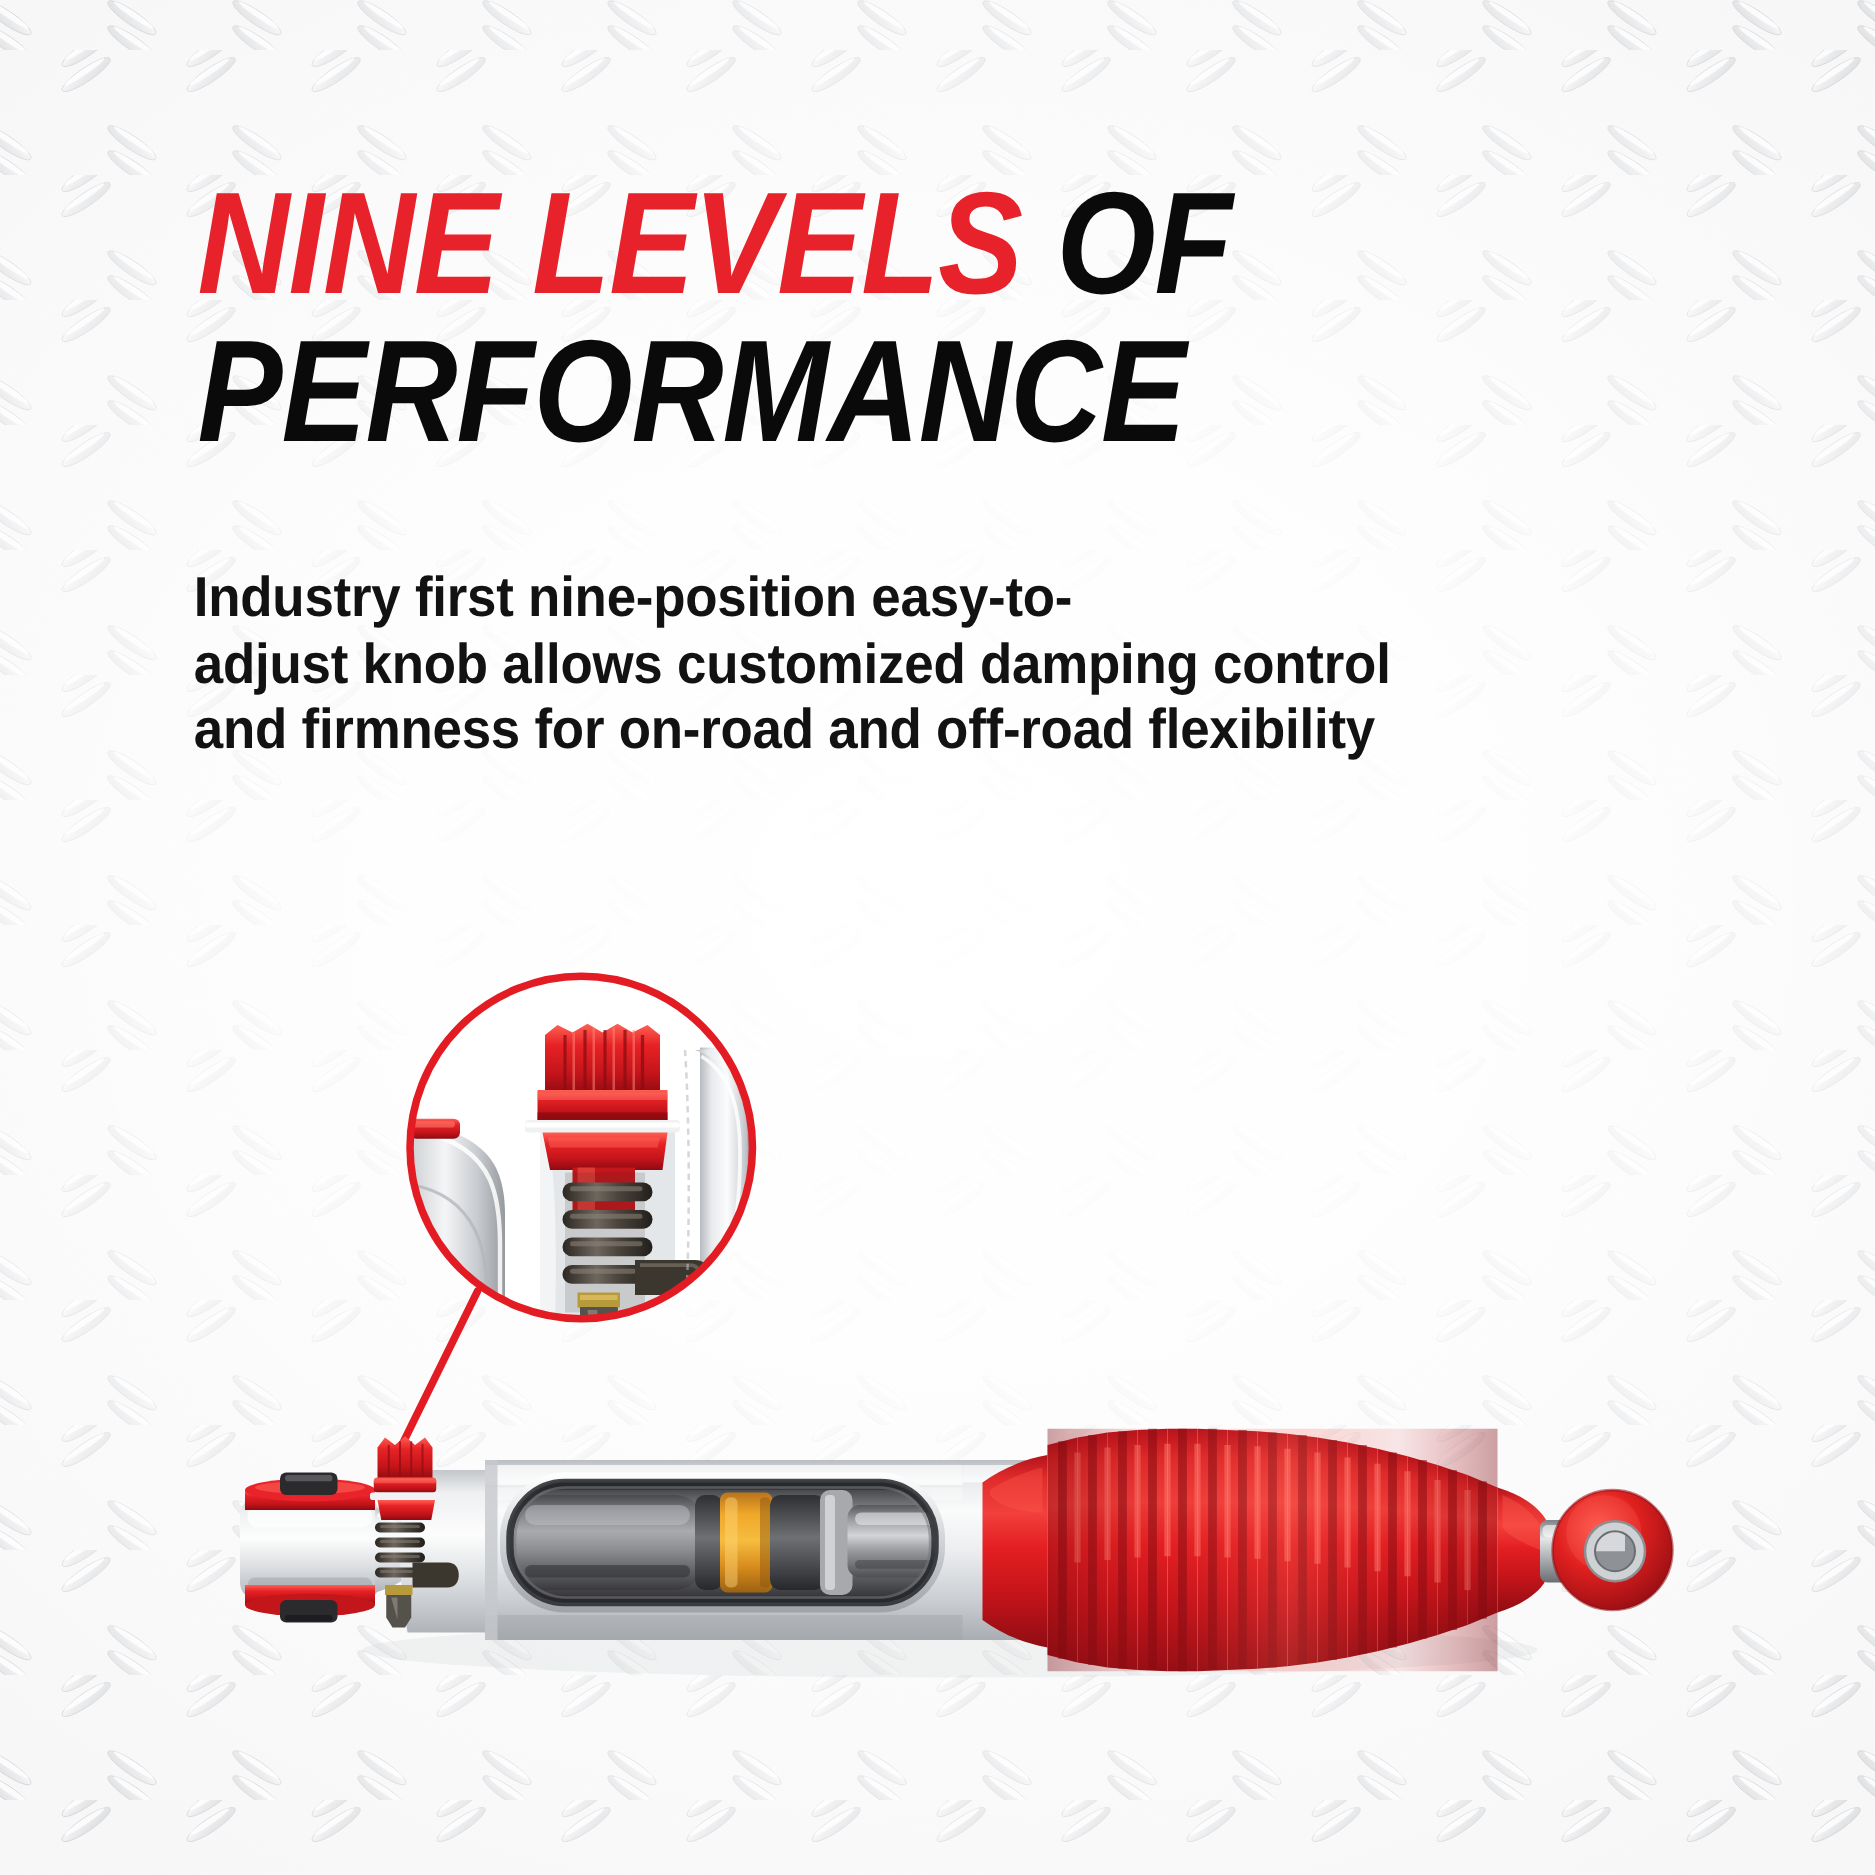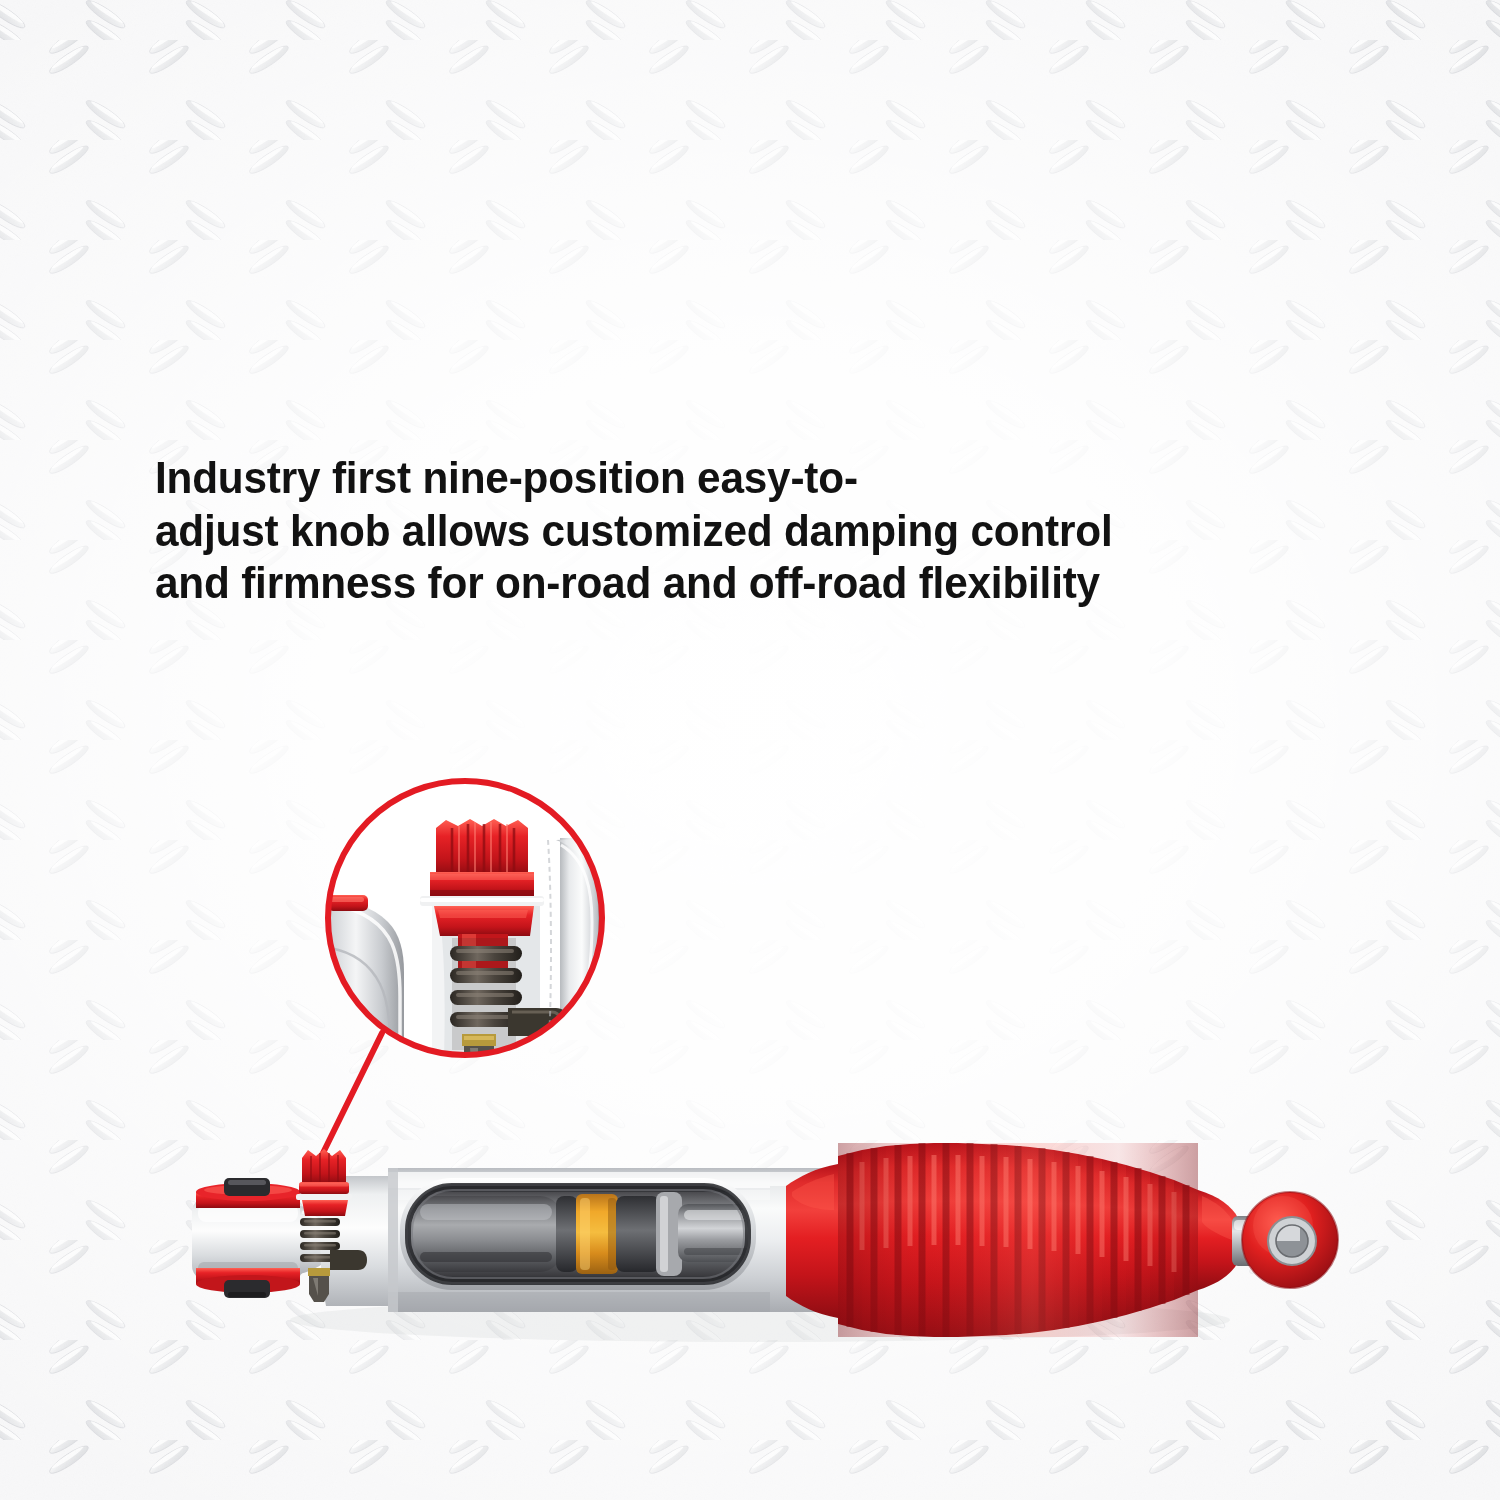--- a/index.html
+++ b/index.html
@@ -151,20 +151,24 @@
             <feFuncA type="table" tableValues="0 0.14"></feFuncA>
           </feComponentTransfer>
         </filter>
       </defs>
       <rect width="1500" height="1500" filter="url(#grain)" opacity="0.5"></rect>
     </svg>
 
     <div class="vignette"></div>
   </div>
 
+  <div class="headline">
+    <div class="hl-line hl-line-1"><span class="hl-red">NINE LEVELS</span><span class="hl-black"> OF</span></div>
+    <div class="hl-line hl-line-2">PERFORMANCE</div>
+  </div>
 
   <div class="body-copy">
     <span>Industry first nine-position easy-to-</span>
     <span>adjust knob allows customized damping control</span>
     <span>and firmness for on-road and off-road flexibility</span>
   </div>
 
   <div class="artwork">
     <svg class="art-svg" width="1500" height="1500" viewBox="0 0 1500 1500">
       <defs>

